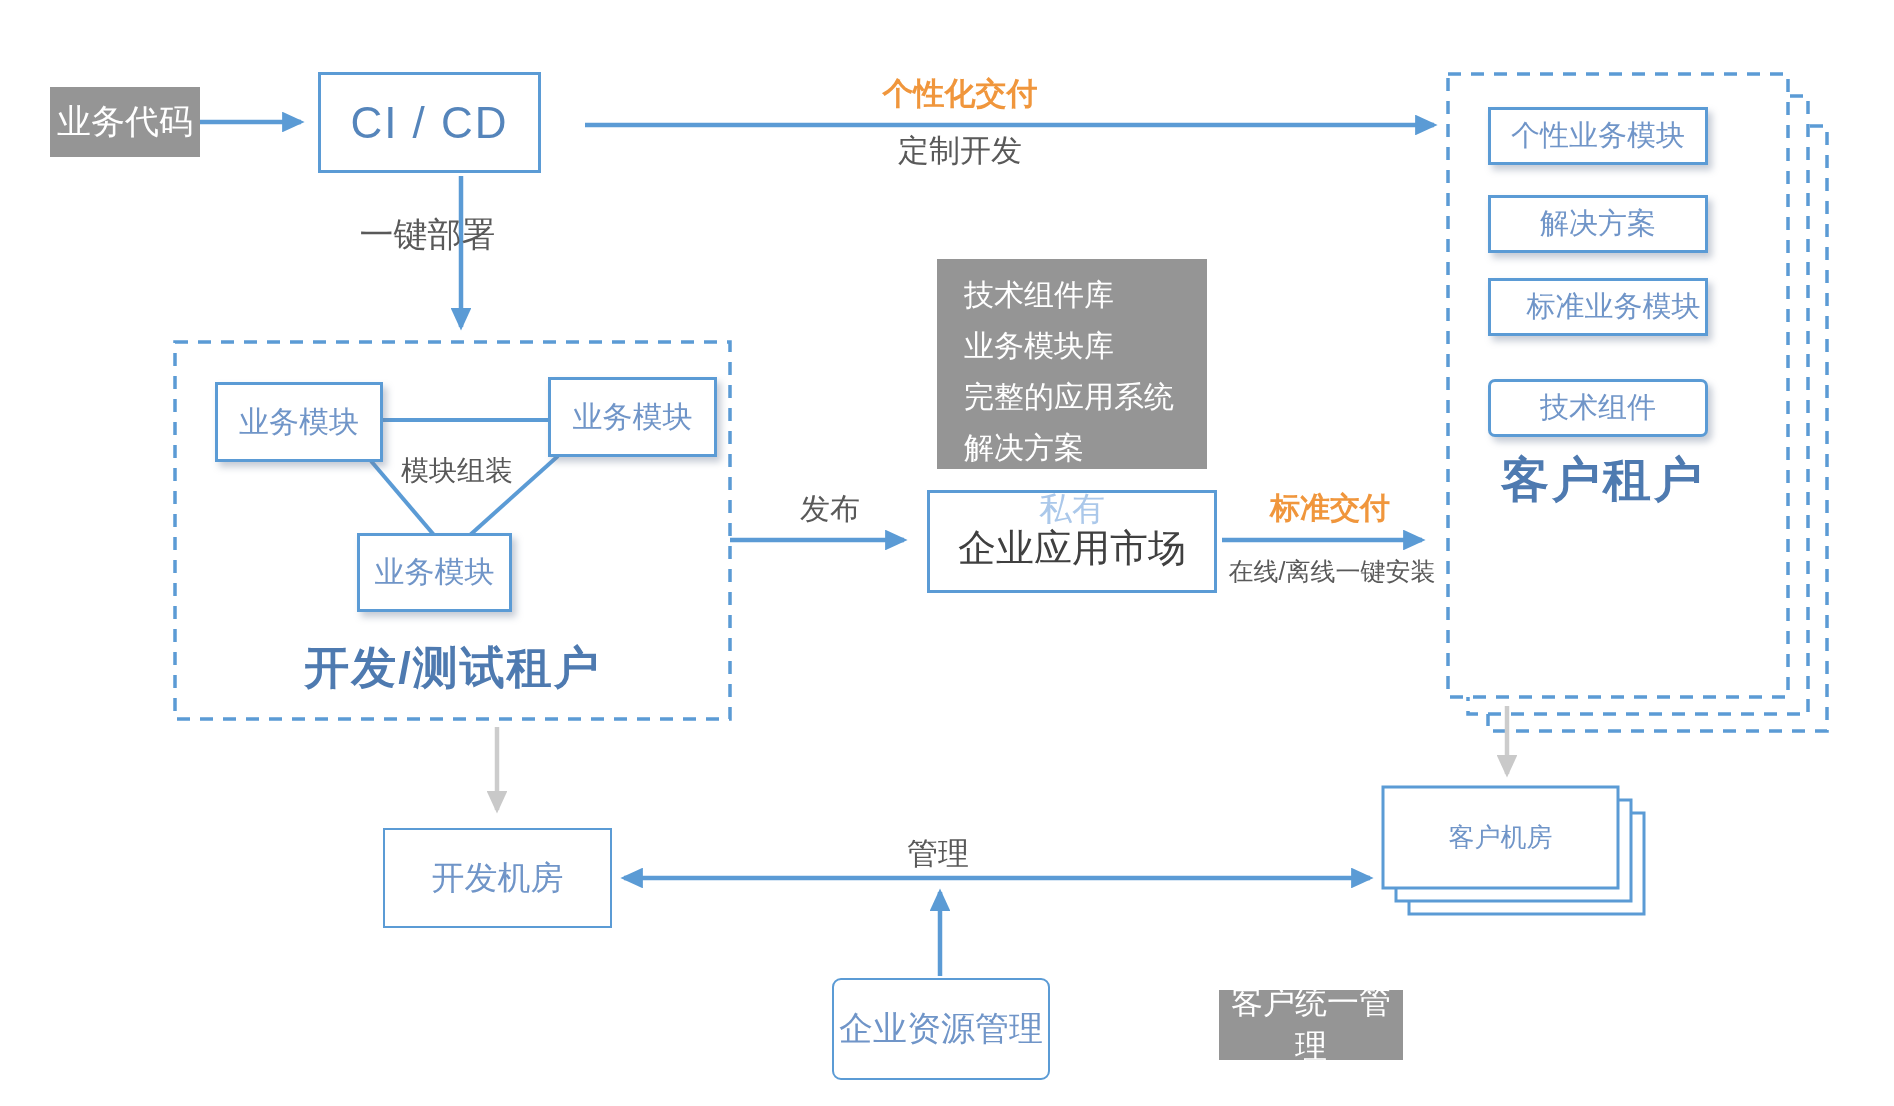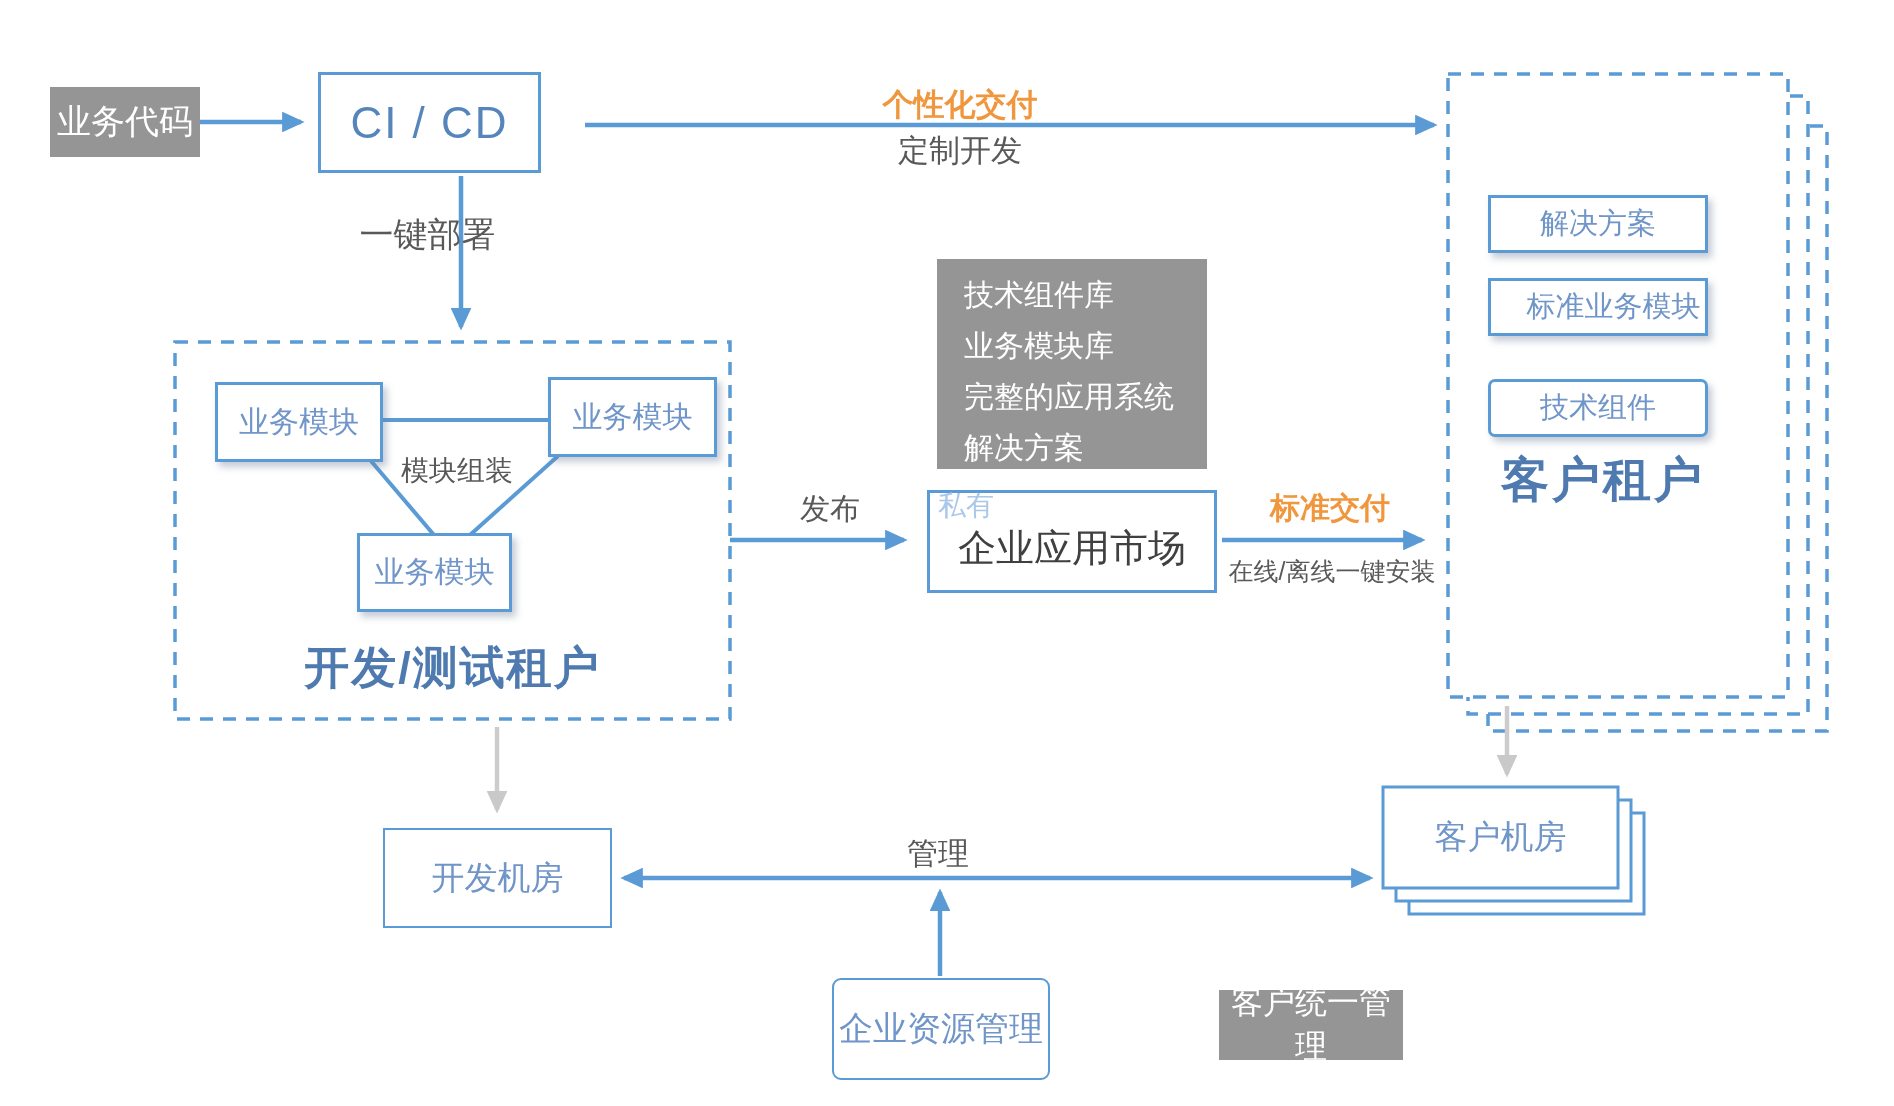--- a/index.html
+++ b/index.html
@@ -16,52 +16,52 @@
   .shadow{box-shadow:4px 5px 7px rgba(110,125,150,.40);}
   .gray-box{background:#959595;color:#ffffff;}
   .lbl-gray{color:#595959;}
   .lbl-orange{color:#f0963c;font-weight:bold;}
   .title-blue{color:#4e7ab0;font-weight:bold;}
 
   
   #business-code{left:43px;top:87px;width:150px;height:70px;font-size:34px;margin-left:7px;}
   #cicd{left:318px;top:72px;width:223px;height:101px;font-size:44px;color:#5585bb;letter-spacing:2px;}
   #lbl-deploy{left:330px;top:214px;width:195px;height:42px;font-size:34px;}
-  #lbl-personalized{left:840px;top:87px;width:240px;height:36px;font-size:31px;}
+  #lbl-personalized{left:840px;top:76px;width:240px;height:36px;font-size:31px;}
   #lbl-customdev{left:850px;top:132px;width:220px;height:38px;font-size:31px;}
 
   
   #mod-a{left:215px;top:382px;width:168px;height:80px;font-size:30px;}
   #mod-b{left:548px;top:377px;width:169px;height:80px;font-size:30px;}
   #mod-c{left:357px;top:533px;width:155px;height:79px;font-size:30px;}
   #lbl-assembly{left:392px;top:455px;width:130px;height:32px;font-size:28px;}
   #dev-tenant-title{left:180px;top:640px;width:545px;height:56px;font-size:45px;letter-spacing:2px;}
 
   
   #repo{left:937px;top:259px;width:270px;height:210px;font-size:30px;line-height:51px;padding:10px 0 0 27px;}
 
   
   #lbl-publish{left:786px;top:492px;width:88px;height:34px;font-size:30px;}
   #market{left:927px;top:490px;width:290px;height:103px;}
-  #market-tag{position:absolute;left:8px;top:-6px;width:100%;font-size:28px;color:#abc8ea;}
+  #market-tag{position:absolute;left:0;top:-6px;width:100%;text-align:center;font-size:33px;color:#abc8ea;}
   #market-name{position:absolute;left:0;top:30px;width:100%;text-align:center;font-size:38px;color:#404040;}
   #lbl-standard{left:1230px;top:490px;width:200px;height:36px;font-size:30px;}
   #lbl-install{left:1212px;top:556px;width:240px;height:30px;font-size:25px;}
 
   
   .ct-item{left:1488px;width:220px;height:58px;font-size:29px;}
   #ct-item-0{top:107px;}
   #ct-item-1{top:195px;}
   #ct-item-2{top:278px;padding-left:31px;}
   #ct-item-3{top:379px;border-radius:7px;}
   #customer-tenant-title{left:1448px;top:452px;width:310px;height:56px;font-size:48px;letter-spacing:3px;}
 
   
   #dev-room{left:383px;top:828px;width:229px;height:100px;font-size:33px;border-width:2.5px;}
-  #customer-room-label{left:1383px;top:787px;width:235px;height:101px;font-size:33px;color:#7095c8;}
+  #customer-room-label{left:1383px;top:787px;width:235px;height:101px;font-size:26px;color:#7095c8;}
   #lbl-manage{left:878px;top:836px;width:120px;height:36px;font-size:31px;}
   #resource-mgmt{left:832px;top:978px;width:218px;height:102px;font-size:34px;border-width:2.5px;border-radius:9px;}
   #customer-unified{left:1219px;top:990px;width:184px;height:70px;font-size:32px;}
 </style>
 </head>
 <body>
 
 <div id="stage">
 
   <svg id="connectors" viewBox="0 0 1894 1106" xmlns="http://www.w3.org/2000/svg">
@@ -142,20 +142,23 @@
   </div>
 
   <div class="abs center lbl-gray" id="lbl-publish">发布</div>
   <div class="abs blue-box" id="market">
     <div id="market-tag">私有</div>
     <div id="market-name">企业应用市场</div>
   </div>
   <div class="abs center lbl-orange" id="lbl-standard">标准交付</div>
   <div class="abs center lbl-gray" id="lbl-install">在线/离线一键安装</div>
 
+  <div class="abs center blue-box shadow ct-item" id="ct-item-0">
+    <span>个性业务模块</span>
+  </div>
   <div class="abs center blue-box shadow ct-item" id="ct-item-1">
     <span>解决方案</span>
   </div>
   <div class="abs center blue-box shadow ct-item" id="ct-item-2">
     <span>标准业务模块</span>
   </div>
   <div class="abs center blue-box shadow ct-item" id="ct-item-3">
     <span>技术组件</span>
   </div>
   <div class="abs center title-blue" id="customer-tenant-title">客户租户</div>

